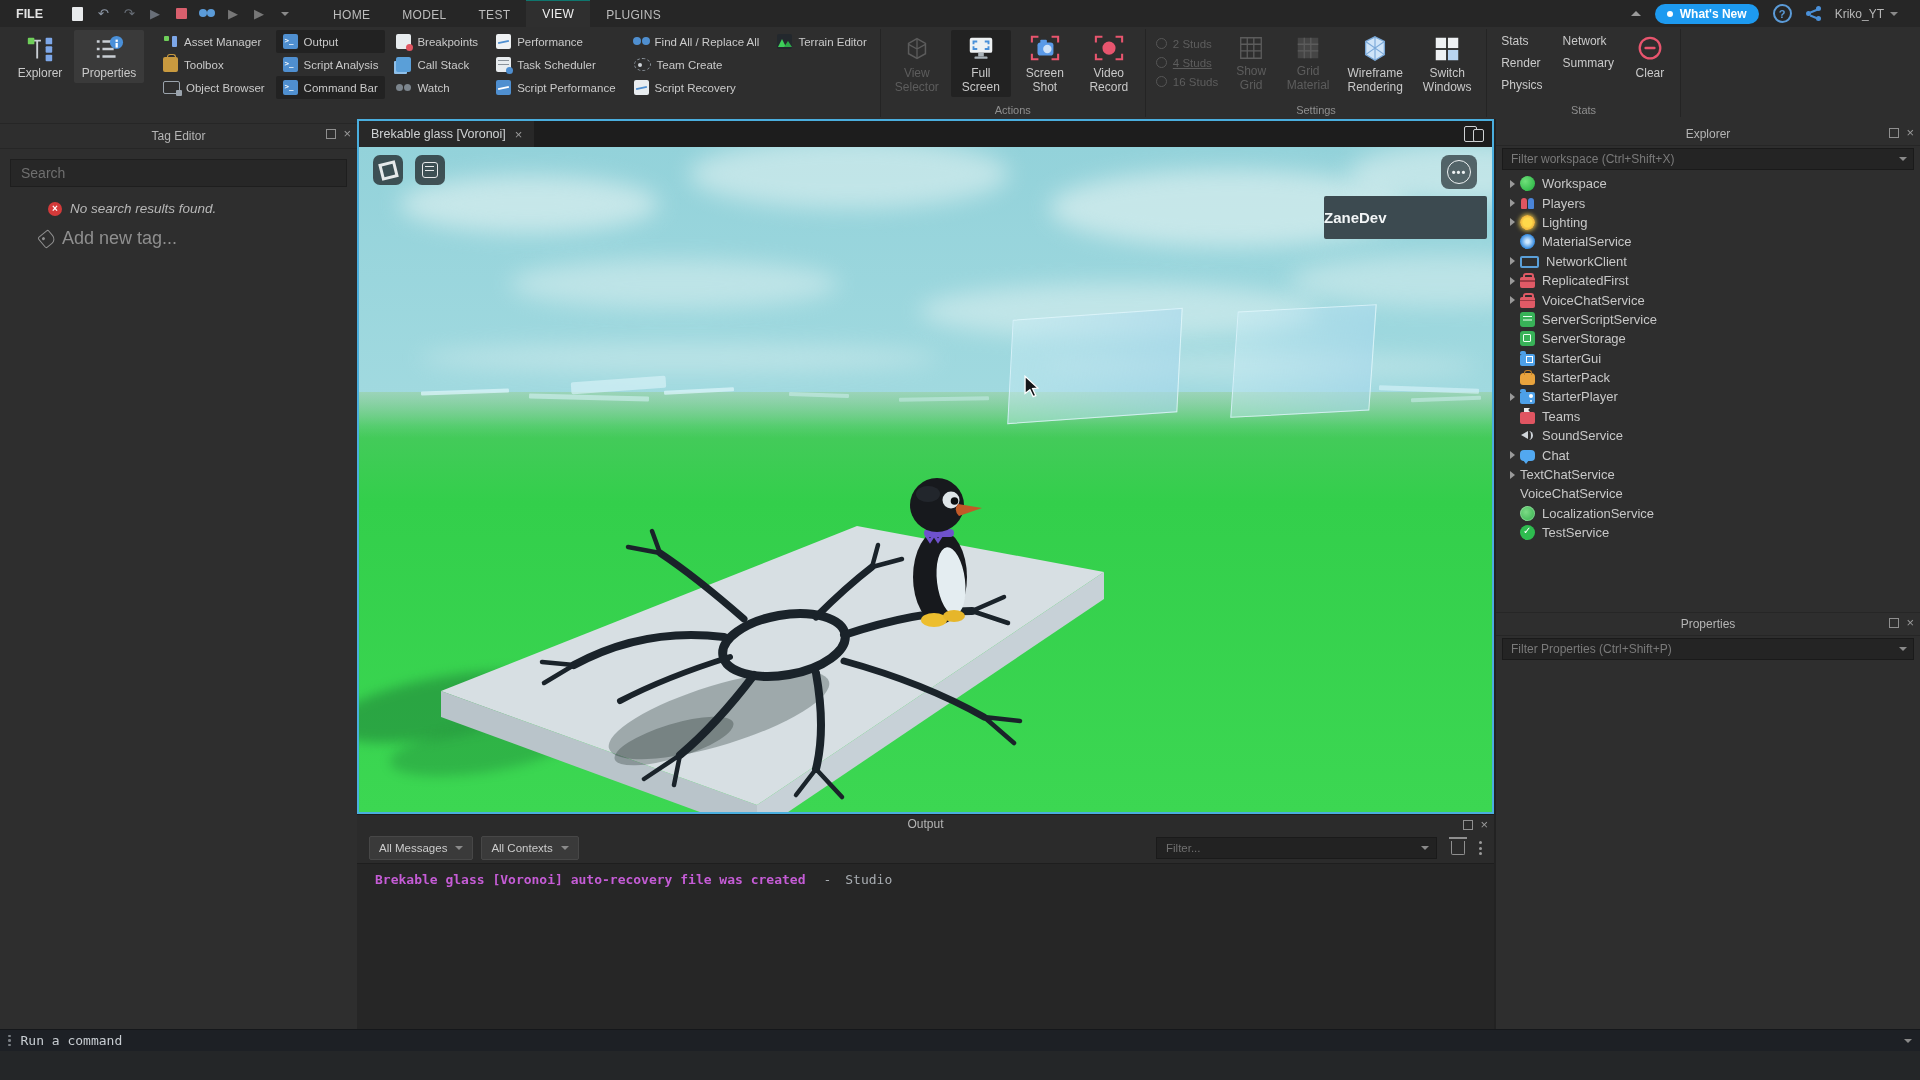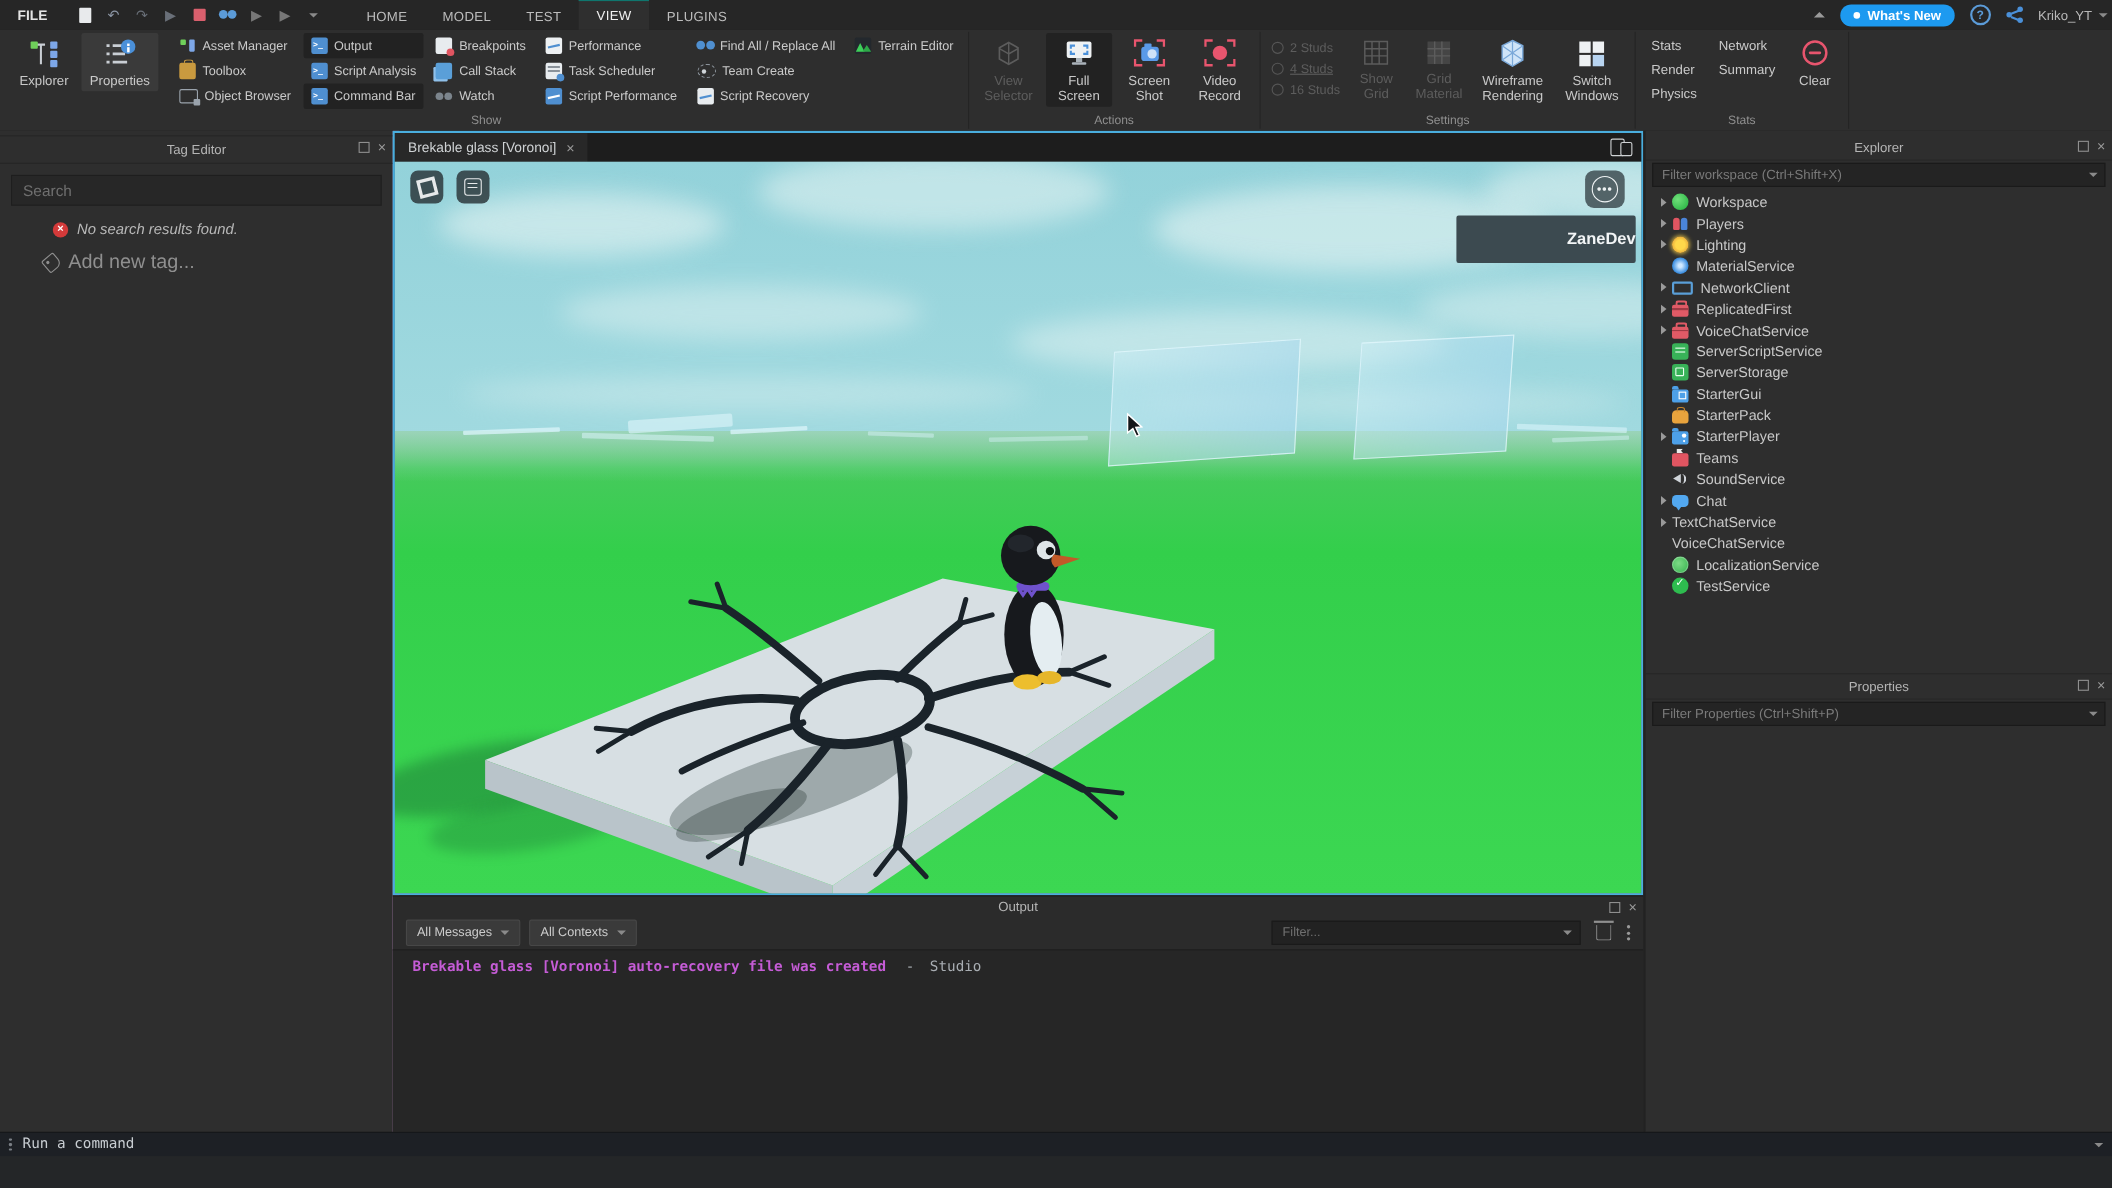--- a/index.html
+++ b/index.html
@@ -12,21 +12,21 @@
   .qi{width:16px;height:16px;display:inline-flex;align-items:center;justify-content:center;font-size:13px;color:#8d97a6;}
   .qi-doc{width:11px;height:14px;background:#e8eaec;border-radius:1px;}
   .qi-stop{width:11px;height:11px;background:#d95f6d;border-radius:1px;}
   .qi-binoc{position:relative;width:16px;height:10px;}
   .qi-binoc::before,.qi-binoc::after{content:"";position:absolute;top:0;width:8px;height:8px;border-radius:50%;background:#5b9bd8;}
   .qi-binoc::before{left:0}.qi-binoc::after{right:0}
   .qi-caret{width:0;height:0;border-left:4px solid transparent;border-right:4px solid transparent;border-top:4px solid #8a8a8a;}
   .menu-tabs{display:flex;align-items:stretch;margin-left:14px;}
   .mtab{padding:0 16px;display:flex;align-items:center;color:#bdbdbd;letter-spacing:.3px;cursor:pointer;border-top:2px solid transparent;}
   .mtab.active{background:#2f2f2f;color:#f0f0f0;border-top:1px solid #0f766e;}
-  .tb-right{margin-left:auto;display:flex;align-items:center;gap:14px;padding-right:4px;}
+  .tb-right{margin-left:auto;display:flex;align-items:center;gap:14px;padding-right:22px;}
   .chev-up{width:0;height:0;border-left:5px solid transparent;border-right:5px solid transparent;border-bottom:5px solid #9a9a9a;}
   .whatsnew{display:flex;align-items:center;gap:7px;background:#1d9af0;color:#fff;font-weight:bold;border-radius:11px;height:20px;padding:0 12px;cursor:pointer;}
   .wn-dot{width:6px;height:6px;border-radius:50%;background:#fff;}
   .help-ic{width:15px;height:15px;border:2px solid #5b9bd8;border-radius:50%;color:#5b9bd8;font-weight:bold;font-size:11px;display:flex;align-items:center;justify-content:center;}
   .share-ic{position:relative;width:15px;height:15px;}
   .share-ic i{position:absolute;width:5px;height:5px;border-radius:50%;background:#4a90d9;}
   .share-ic i:nth-child(1){right:0;top:0}.share-ic i:nth-child(2){left:0;top:5px}.share-ic i:nth-child(3){right:0;bottom:0}
   .share-ic::before,.share-ic::after{content:"";position:absolute;left:4px;width:8px;height:1.5px;background:#4a90d9;}
   .share-ic::before{top:4px;transform:rotate(-22deg)}.share-ic::after{bottom:4px;transform:rotate(22deg)}
   .uname{color:#b8b8b8;display:flex;align-items:center;gap:6px;cursor:pointer;}
@@ -105,21 +105,21 @@
   .devicon{margin-left:auto;margin-right:8px;align-self:center;position:relative;width:20px;height:16px;}
   .devicon::before{content:"";position:absolute;left:0;top:0;width:11px;height:14px;border:1.5px solid #cfd2d4;border-radius:2px;}
   .devicon::after{content:"";position:absolute;right:0;bottom:0;width:9px;height:11px;border:1.5px solid #cfd2d4;border-radius:2px;background:#1d1d1d;}
   .scene{position:relative;width:100%;height:665px;overflow:hidden;background:linear-gradient(180deg,#93d2da 0%,#a7dde2 55%,#c4e9e8 100%);}
   .cloud{position:absolute;background:#eef7f5;border-radius:50%;filter:blur(11px);}
   .ground{position:absolute;left:0;right:0;top:245px;bottom:0;background:linear-gradient(180deg,#7cc489 0px,#46ca5c 34px,#33cf4b 110px,#3cd752 100%);}
   .haze{position:absolute;left:0;right:0;top:245px;height:46px;background:linear-gradient(180deg,rgba(180,225,225,.55),rgba(180,225,225,0));}
   .gshadow{position:absolute;background:rgba(18,90,45,.38);border-radius:50%;filter:blur(6px);}
   .shard{position:absolute;background:rgba(215,242,248,.8);border-radius:1px;}
   .glass{position:absolute;background:linear-gradient(100deg,rgba(205,238,246,.42),rgba(168,216,236,.62));border:1px solid rgba(228,248,252,.75);}
-  .zane{position:absolute;left:965px;top:49px;width:163px;height:43px;background:#3c4a50;color:#f2f5f6;font-weight:bold;font-size:15px;display:flex;align-items:center;justify-content:flex-end;border-radius:2px;}
+  .zane{position:absolute;left:965px;top:49px;width:163px;height:43px;background:#3c4a50;color:#f2f5f6;font-weight:bold;font-size:15px;display:flex;align-items:center;justify-content:flex-start;border-radius:2px;}
   .scenebtn{position:absolute;width:30px;height:30px;border-radius:7px;background:rgba(38,46,50,.8);display:flex;align-items:center;justify-content:center;cursor:pointer;}
   .rbx-logo{width:11px;height:11px;border:3.5px solid #e6e9ea;transform:rotate(-14deg);}
   .doc-ic{width:14px;height:14px;border:1.5px solid #e6e9ea;border-radius:3px;position:relative;}
   .doc-ic::after{content:"";position:absolute;left:2px;top:3px;width:9px;height:6px;background:repeating-linear-gradient(#e6e9ea 0 1.3px,transparent 1.3px 3.6px);}
   .dotsbtn{position:absolute;left:1082px;top:8px;width:36px;height:34px;border-radius:8px;background:rgba(45,56,61,.75);display:flex;align-items:center;justify-content:center;cursor:pointer;}
   .dotsbtn .circ{width:22px;height:22px;border:1.6px solid #eef2f3;border-radius:50%;color:#eef2f3;display:flex;align-items:center;justify-content:center;font-size:11px;letter-spacing:1px;font-weight:bold;}
   
   .output-panel{position:absolute;left:357px;top:814px;width:1137px;bottom:51px;background:#2b2b2b;border-top:1px solid #1c1c1c;display:flex;flex-direction:column;}
   .out-toolbar{height:30px;display:flex;align-items:center;gap:8px;padding:0 12px;}
   .dropbtn{height:22px;display:flex;align-items:center;gap:8px;background:#3a3a3a;border:1px solid #474747;border-radius:2px;padding:0 9px;color:#ccc;font-size:11.5px;cursor:pointer;}
@@ -325,21 +325,20 @@
               <span>Script Recovery</span>
             </div>
         </div>
         <div class="rcol">
           <div class="ritem">
               <span class="si si-terrain"></span>
               <span>Terrain Editor</span>
             </div>
         </div>
       </div>
-      <div class="rlabel">Show</div>
     </div>
     <div class="rsep"></div>
 
     <div class="rgroup">
       <div class="rbody">
         <div class="bigbtn disabled">
           <svg width="30" height="30" viewBox="0 0 32 32">
               <path d="M16 5l9 5v11l-9 5-9-5V10z" fill="none" stroke="#5c5c5c" stroke-width="1.6"></path>
               <path d="M16 5v11l9-5M16 16l-9-5M16 16v10" fill="none" stroke="#5c5c5c" stroke-width="1.4"></path>
             </svg>

